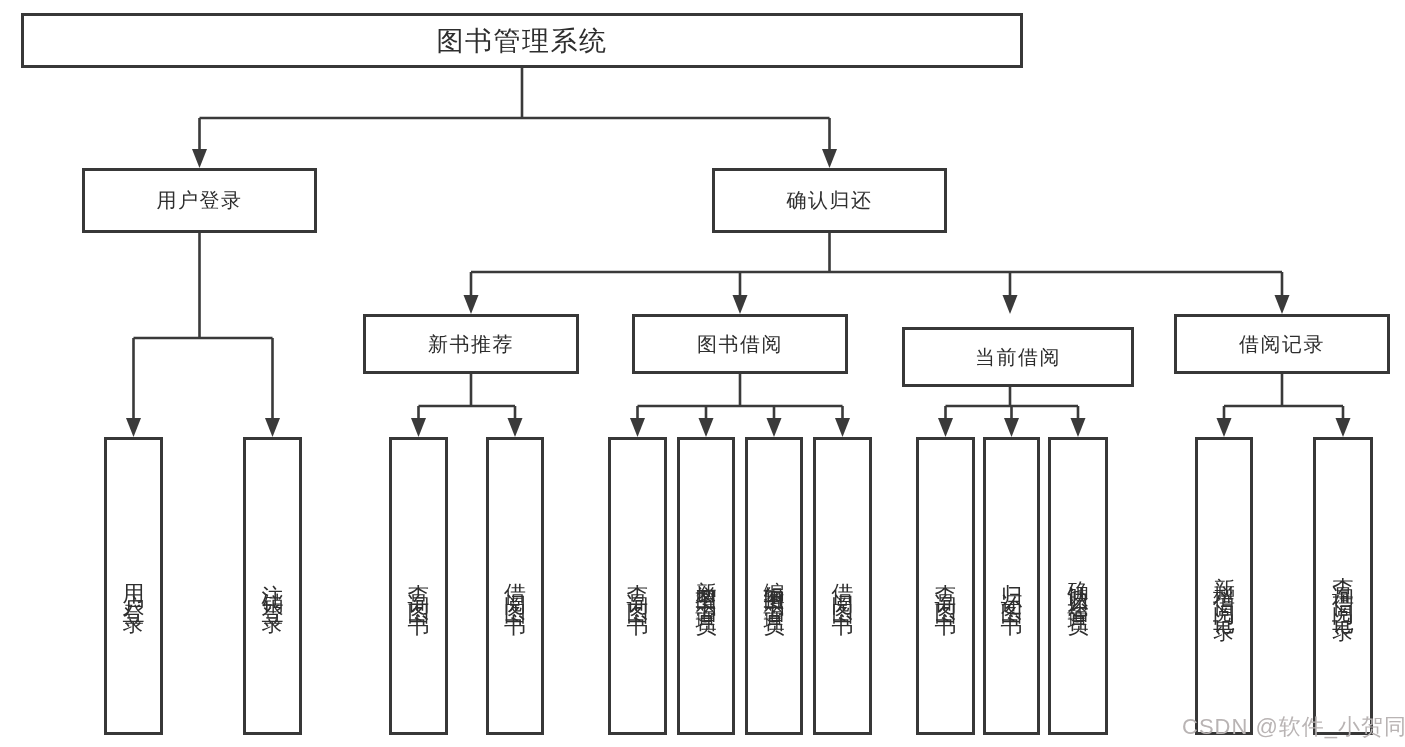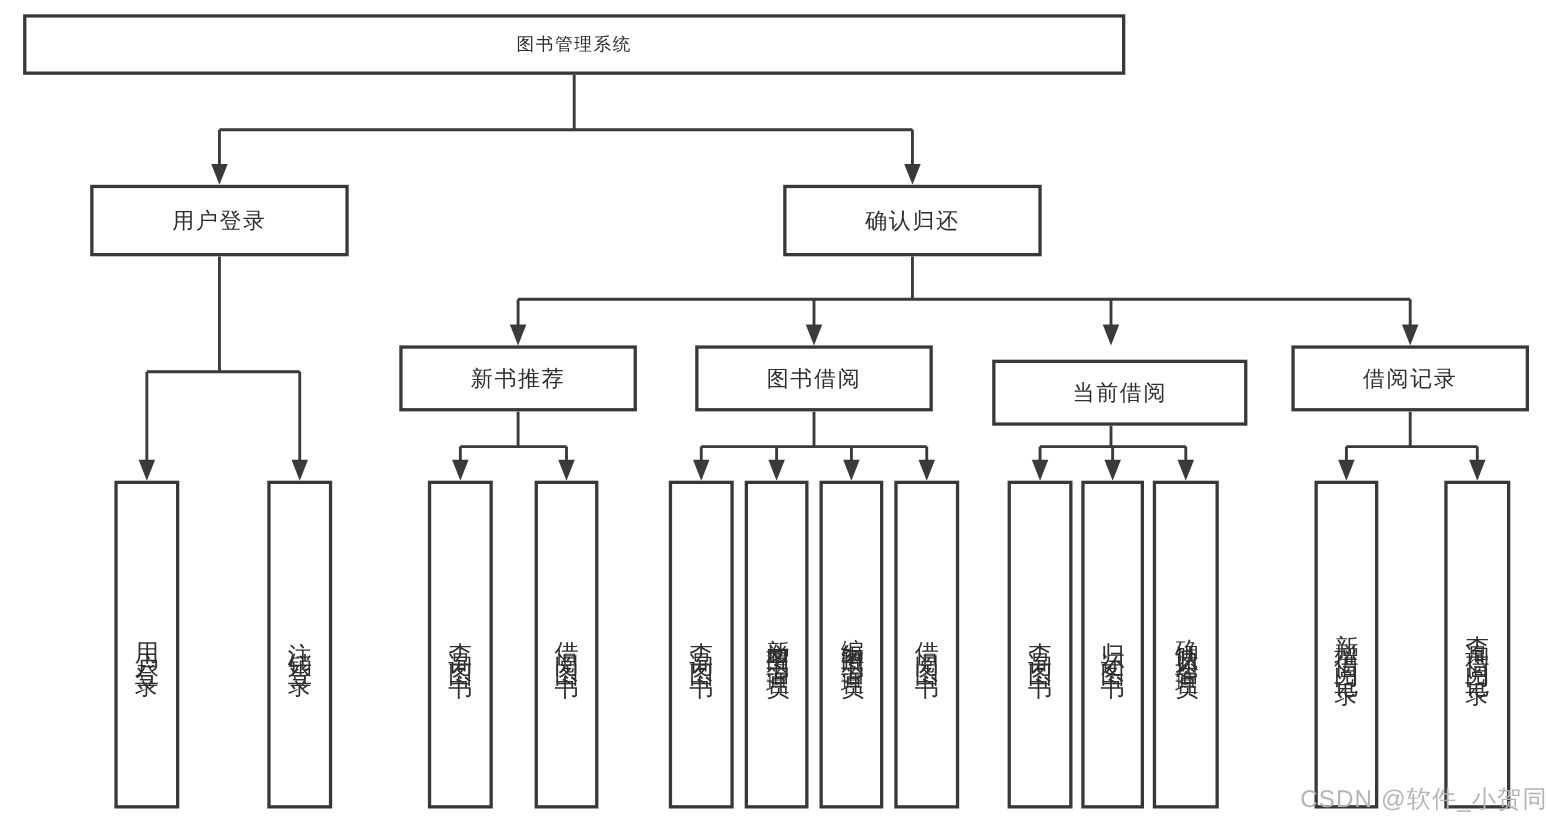--- a/index.html
+++ b/index.html
@@ -9,21 +9,21 @@
   }
   .stage{position:absolute;left:0;top:0;width:1405px;height:747px;}
   svg.wires{position:absolute;left:0;top:0;pointer-events:none;}
   .node{
     position:absolute;box-sizing:border-box;background:#ffffff;
     border:3px solid #383838;color:#2e2e2e;
     display:flex;align-items:center;justify-content:center;
     z-index:2;
   }
   .h{font-size:20px;letter-spacing:1.5px;font-weight:500;}
-  .root{font-size:16px;font-family:Liberation Mono, monospace;}
+  .root{font-size:27px;font-family:Liberation Mono, monospace;}
   .v{
     writing-mode:vertical-rl;text-orientation:mixed;
     font-size:22px;letter-spacing:10px;font-weight:500;
   }
   .v6{letter-spacing:9px;}
   .v9{letter-spacing:5px;font-size:21px;}
   .watermark{
     position:absolute;z-index:5;color:#b9b4b4;font-size:22px;
     letter-spacing:1px;white-space:nowrap;
   }

